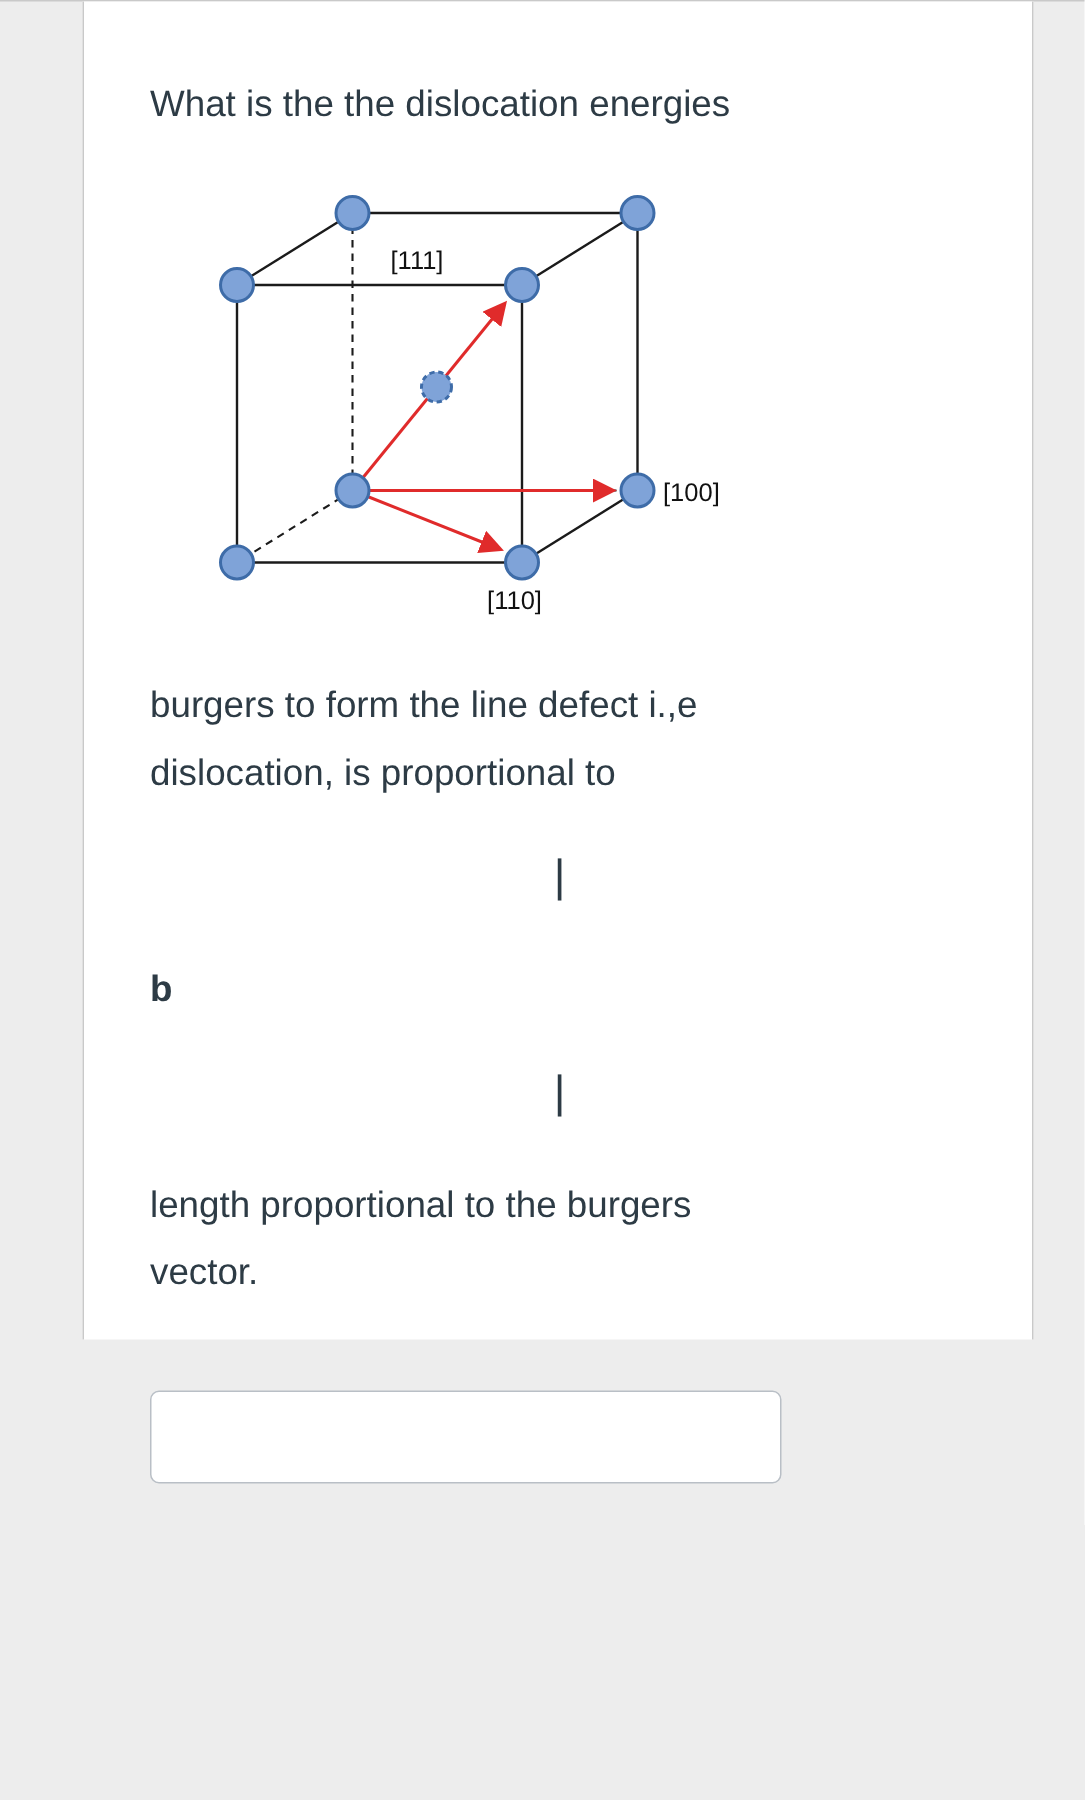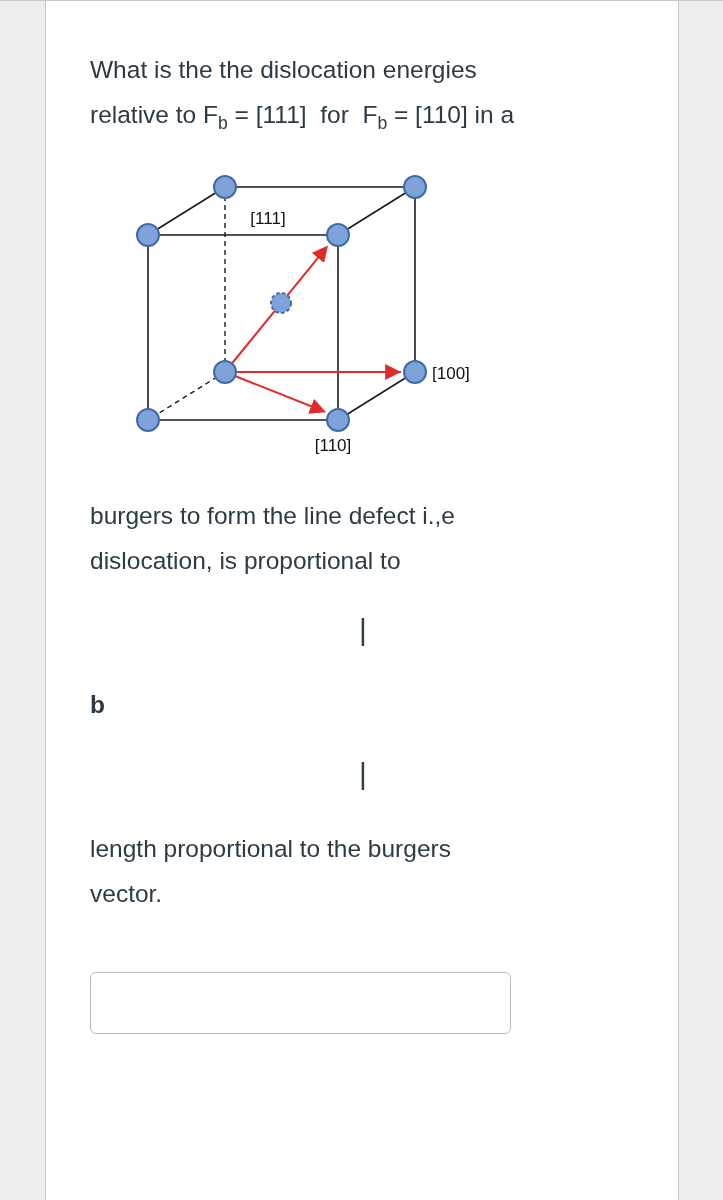--- a/index.html
+++ b/index.html
@@ -6,21 +6,21 @@
   html, body { margin: 0; padding: 0; }
   body {
     width: 723px; height: 1200px;
     background: var(--page-bg, #ededed);
     font-family: "Liberation Sans", sans-serif;
     color: var(--text, #2d3b45);
     overflow: hidden;
   }
   .page { width: 723px; height: 1200px; border-top: 1px solid var(--card-border, #cccccc); position: relative; }
   .card {
-    position: absolute; left: 45px; top: 0; width: 634px; height: 1200px;
+    position: absolute; left: 55px; top: 0; width: 634px; height: 892px;
     background: var(--card-bg, #ffffff);
     border-left: 1px solid var(--card-border, #cccccc);
     border-right: 1px solid var(--card-border, #cccccc);
   }
   .content { padding: 46px 42px 0 44px; }
   .para { margin: 0; font-size: 24.5px; line-height: 45px; }
   .para .line { display: block; white-space: pre-wrap; }
   .seg { white-space: pre-wrap; }
   sub.f-sub { font-size: 0.72em; line-height: 0; }
   .diagram { margin: 34px 0 0 30px; width: 380px; height: 292px; }
@@ -54,21 +54,20 @@
 </style>
 </head>
 <body>
 
 <div class="page">
   <div class="card">
     <div class="content">
 
       <p class="para">
         <span class="line">What is the the dislocation energies</span>
-        <span class="line"><span class="seg">relative to F</span><sub class="f-sub">b</sub><span class="seg"> = [111]  for  F</span><sub class="f-sub">b</sub><span class="seg"> = [110] in a</span></span>
       </p>
 
       <div class="diagram">
         <svg width="380" height="292" viewBox="0 0 380 292">
           <defs>
             <marker id="arrow" viewBox="0 0 10 10" refX="8" refY="5" markerWidth="8" markerHeight="8" orient="auto-start-reverse">
               <path d="M0,0 L10,5 L0,10 z" class="arrowhead"></path>
             </marker>
           </defs>
 

